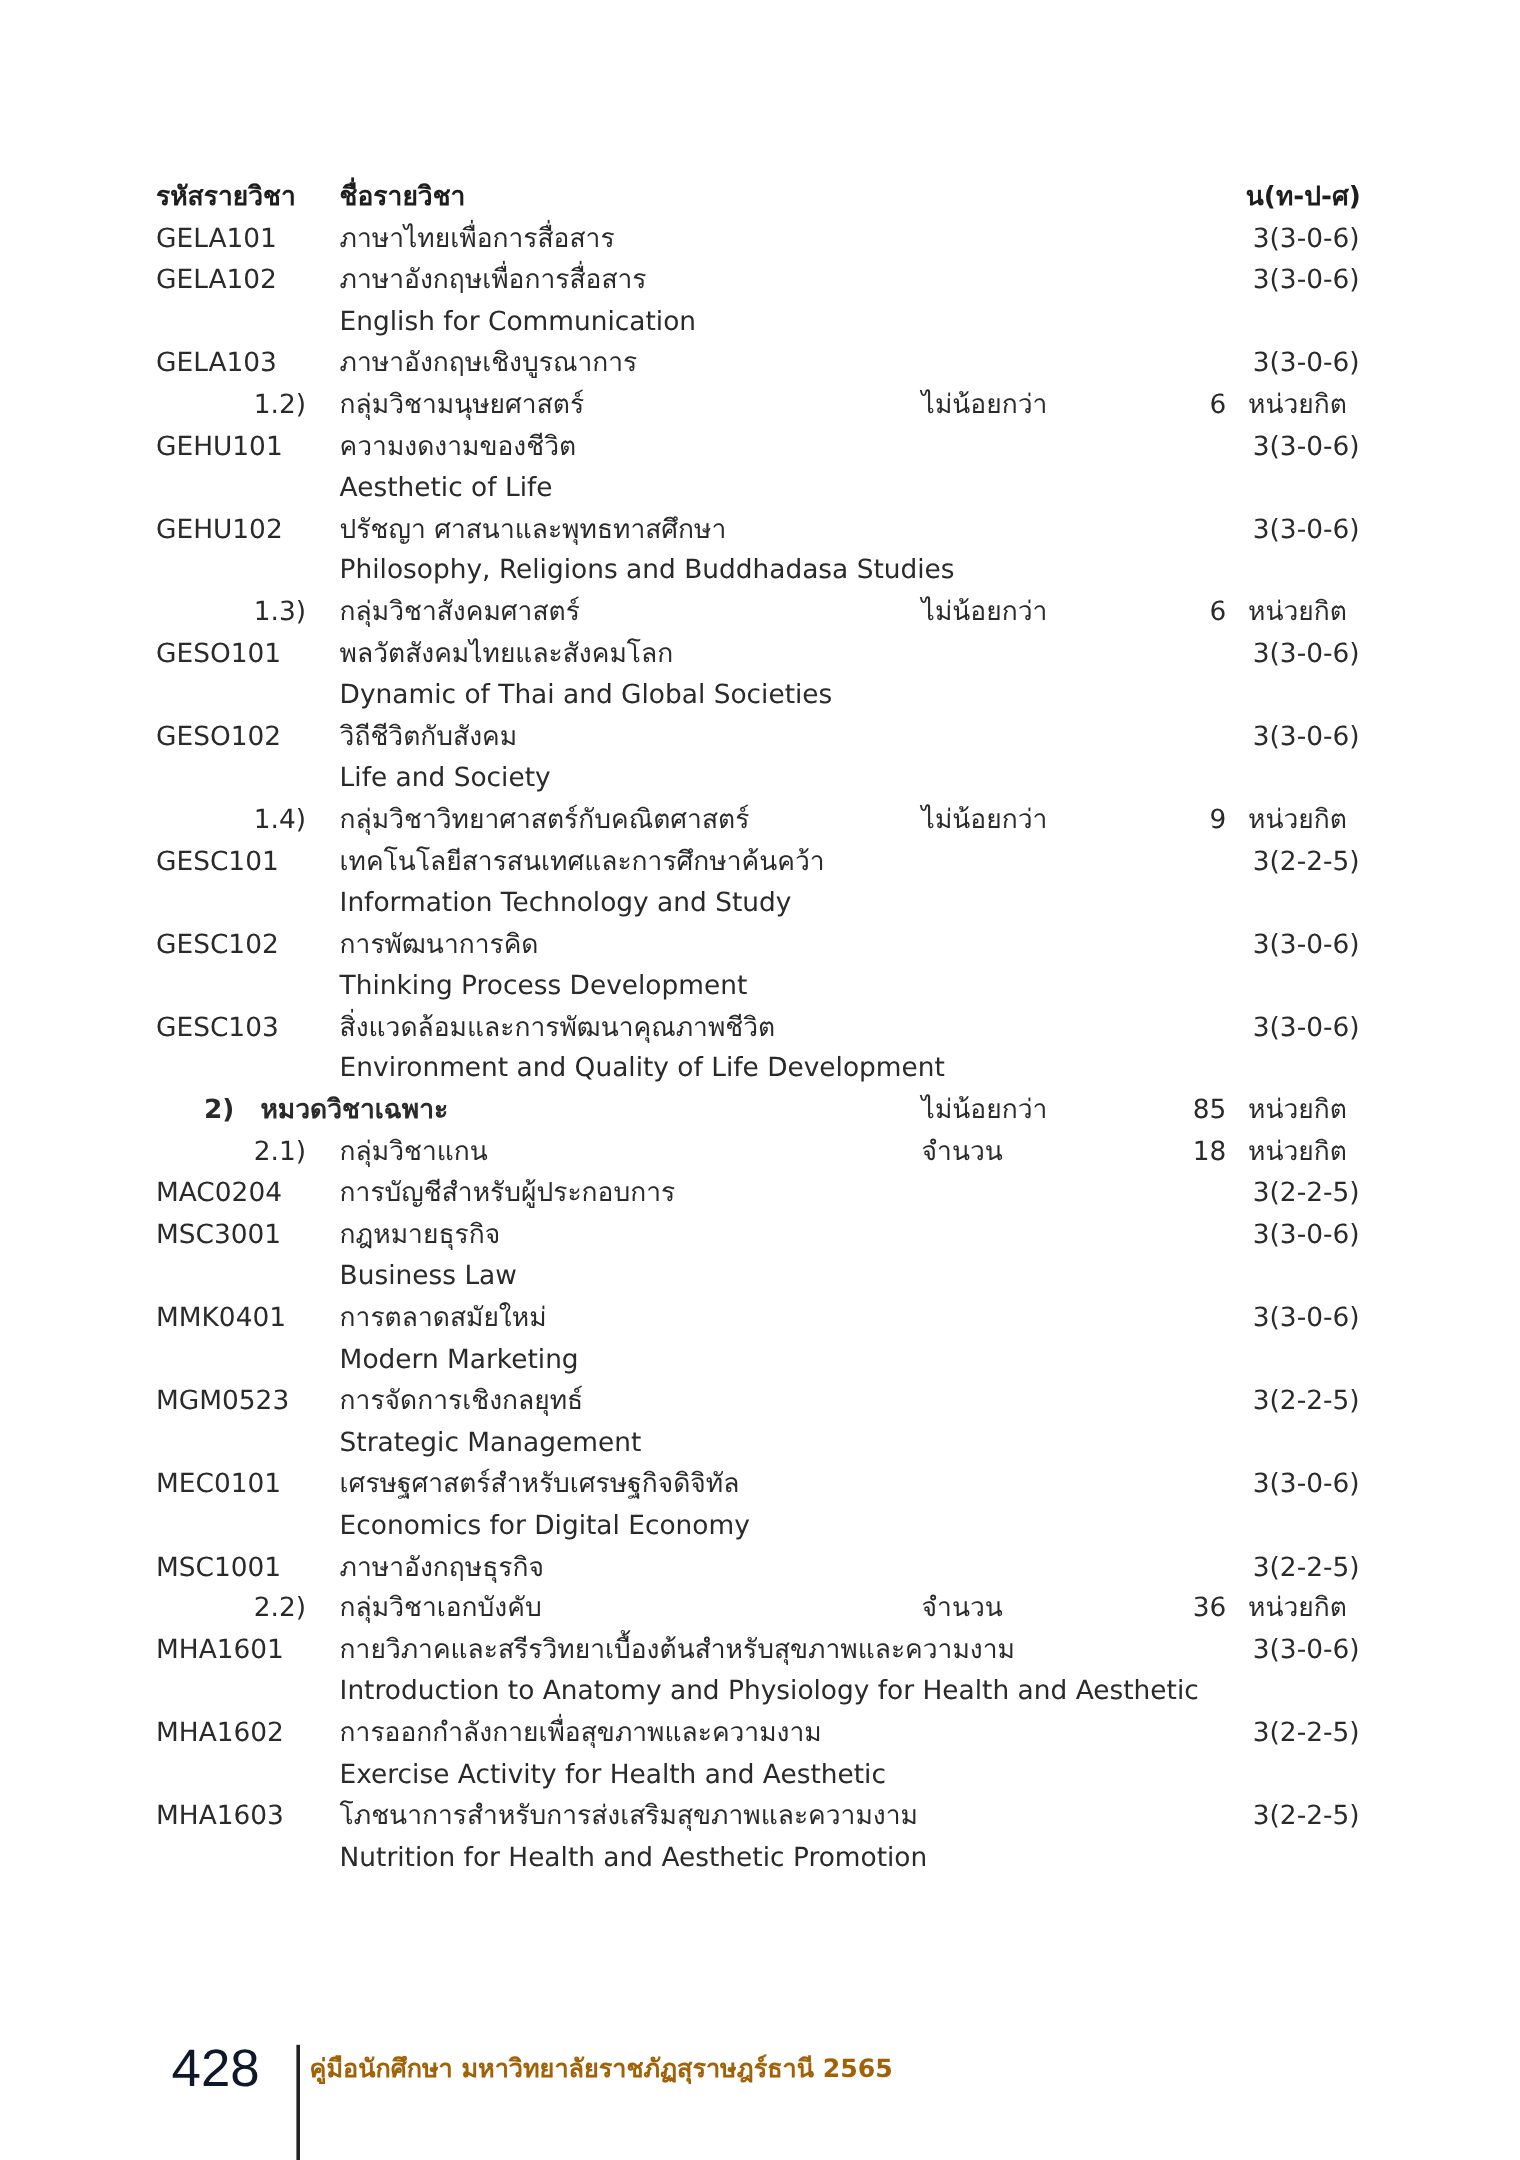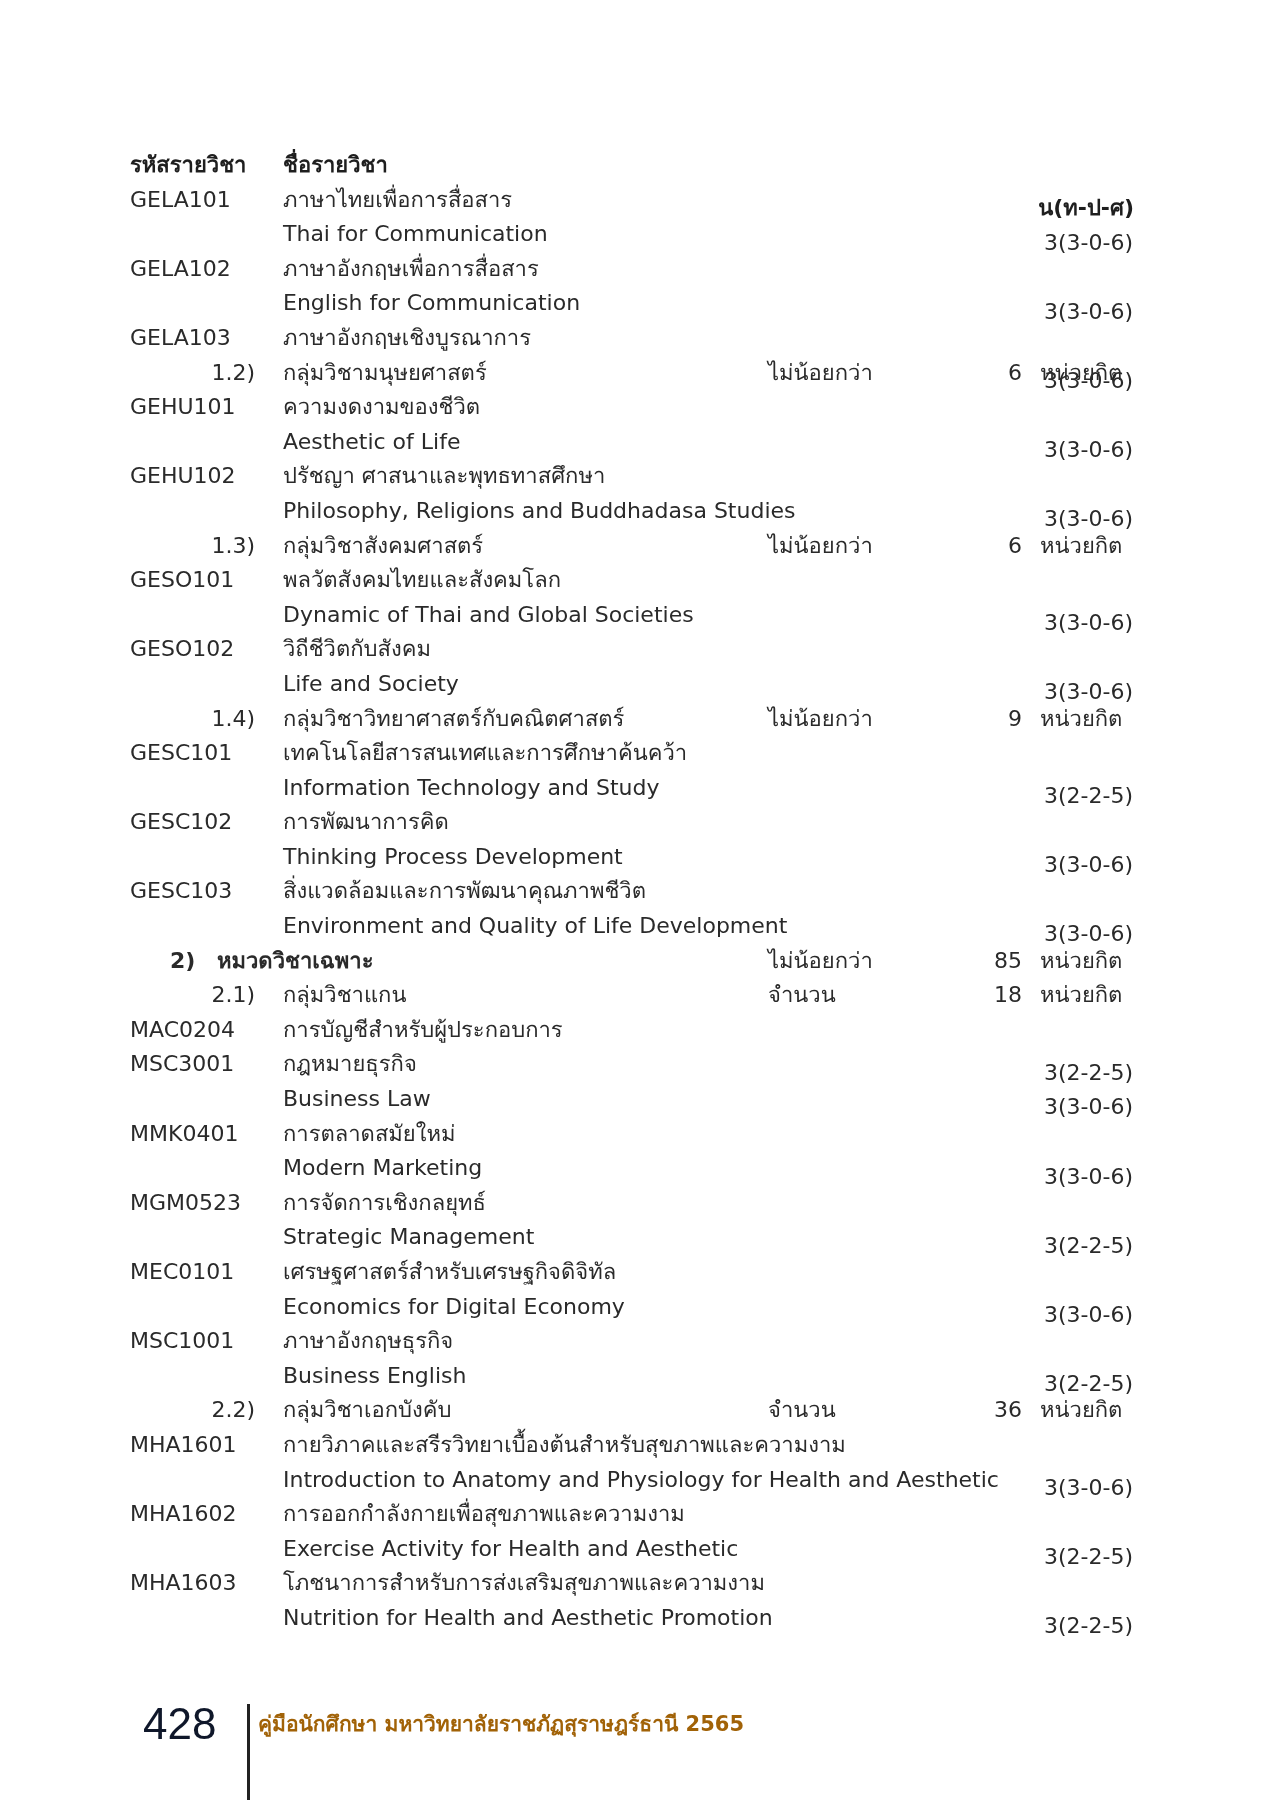--- a/index.html
+++ b/index.html
@@ -6,21 +6,21 @@
   body {
     width: 1267px; height: 1800px; background: #ffffff; position: relative; overflow: hidden;
     font-family: "DejaVu Sans", sans-serif; color: #2a2a2a;
   }
   .page { position: absolute; left: 0; top: 0; width: 1267px; height: 1800px; }
   .table { position: absolute; left: 0; top: 148px; width: 1267px; }
   .row { position: relative; height: 34.6px; line-height: 34.6px; font-size: 22px; white-space: nowrap; }
   .row > span { position: absolute; top: 0; }
   .code { left: 130px; }
   .title { left: 283px; }
-  .credit { right: 134px; text-align: center; margin-top: 43px; }
+  .credit { right: 134px; text-align: center; }
   .cond { left: 768px; }
   .num { right: 245px; text-align: right; }
   .unit { left: 1040px; }
   .subno { right: 1012px; text-align: right; margin-left: 33px; }
   .mainno { left: 170px; font-weight: bold; }
   .maintitle { left: 217px; font-weight: bold; }
   .head { font-weight: bold; color: #1e1e1e; }
   .head .credit { right: 133px; }
   .footer-num { position: absolute; left: 143px; top: 1700px; font-size: 44px; font-weight: normal;
     font-family: "Liberation Sans", sans-serif; color: #0f172a; line-height: 48px; }
@@ -36,23 +36,20 @@
       <span class="code">รหัสรายวิชา</span>
       <span class="title">ชื่อรายวิชา</span>
       <span class="credit">น(ท-ป-ศ)</span>
     </div>
   <div class="row">
         <span class="code">GELA101</span>
         <span class="title">ภาษาไทยเพื่อการสื่อสาร</span>
         <span class="credit">3(3-0-6)</span>
       </div>
       <div class="row">
-        <span class="title">Thai for Communication</span>
-      </div>
-      <div class="row">
         <span class="code">GELA102</span>
         <span class="title">ภาษาอังกฤษเพื่อการสื่อสาร</span>
         <span class="credit">3(3-0-6)</span>
       </div>
       <div class="row">
         <span class="title">English for Communication</span>
       </div>
       <div class="row">
         <span class="code">GELA103</span>
         <span class="title">ภาษาอังกฤษเชิงบูรณาการ</span>
@@ -183,23 +180,20 @@
         <span class="title">เศรษฐศาสตร์สำหรับเศรษฐกิจดิจิทัล</span>
         <span class="credit">3(3-0-6)</span>
       </div>
       <div class="row">
         <span class="title">Economics for Digital Economy</span>
       </div>
       <div class="row">
         <span class="code">MSC1001</span>
         <span class="title">ภาษาอังกฤษธุรกิจ</span>
         <span class="credit">3(2-2-5)</span>
-      </div>
-      <div class="row">
-        <span class="title">Business English</span>
       </div>
       <div class="row">
         <span class="subno">2.2)</span>
         <span class="title">กลุ่มวิชาเอกบังคับ</span>
         <span class="cond">จำนวน</span>
         <span class="num">36</span>
         <span class="unit">หน่วยกิต</span>
       </div>
       <div class="row">
         <span class="code">MHA1601</span>

